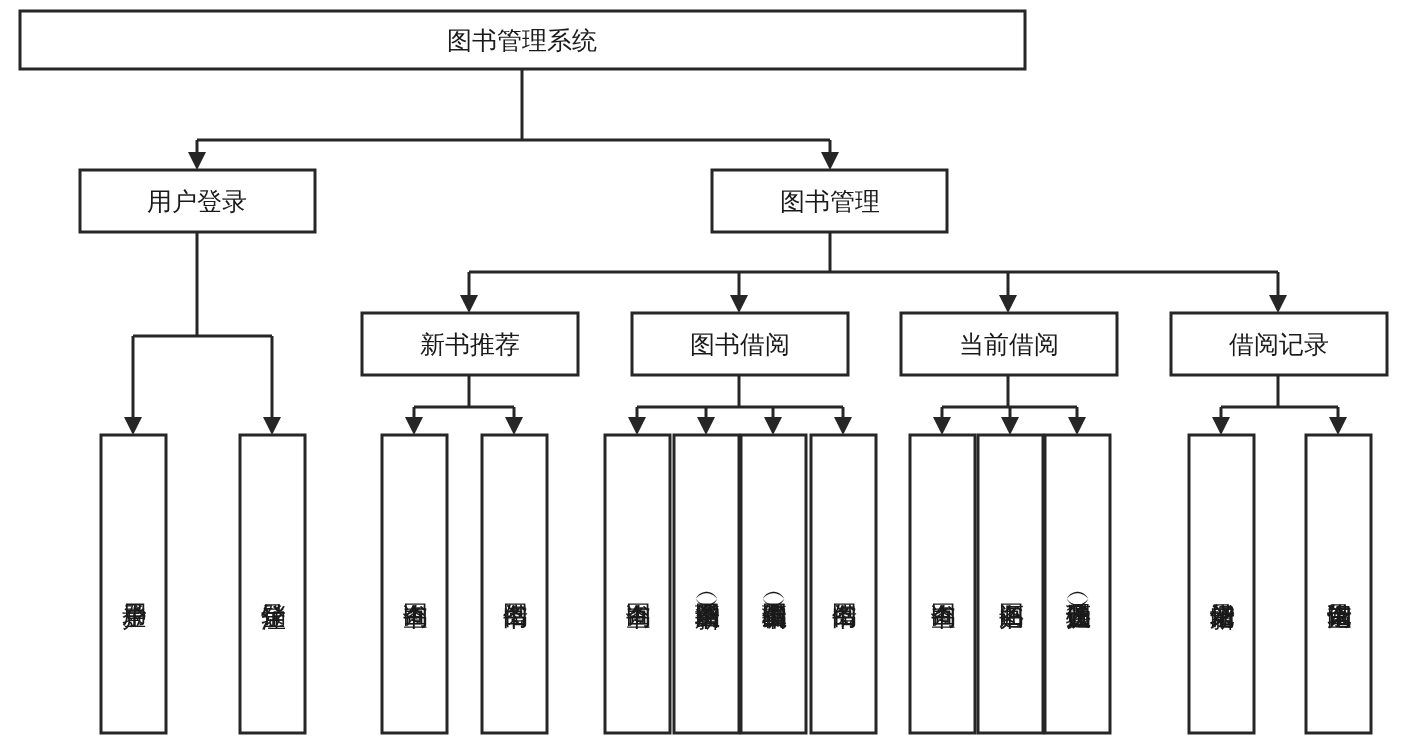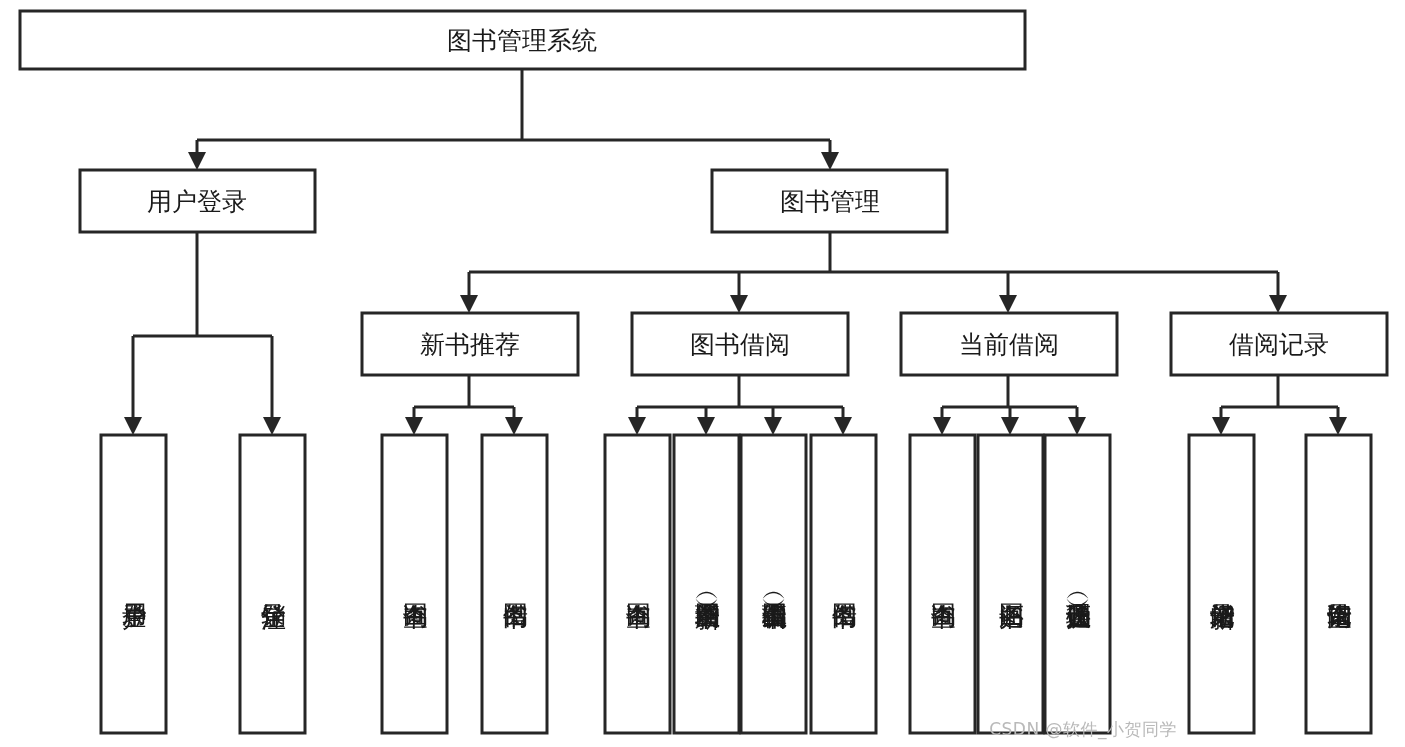--- a/index.html
+++ b/index.html
@@ -227,14 +227,13 @@
       <text class="node-label vert" x="1221" y="584" style="writing-mode:vertical-rl;">新增借阅记录</text>
     </g>
 
     <g>
       <rect class="node-box" x="1306" y="435" width="65" height="298"></rect>
       <text class="node-label vert" x="1338" y="584" style="writing-mode:vertical-rl;">查询借阅记录</text>
     </g>
 
   </svg>
 
-  <div class="watermark">CSDN @软件_小贺同学</div>
 </div>
 
 </body></html>

